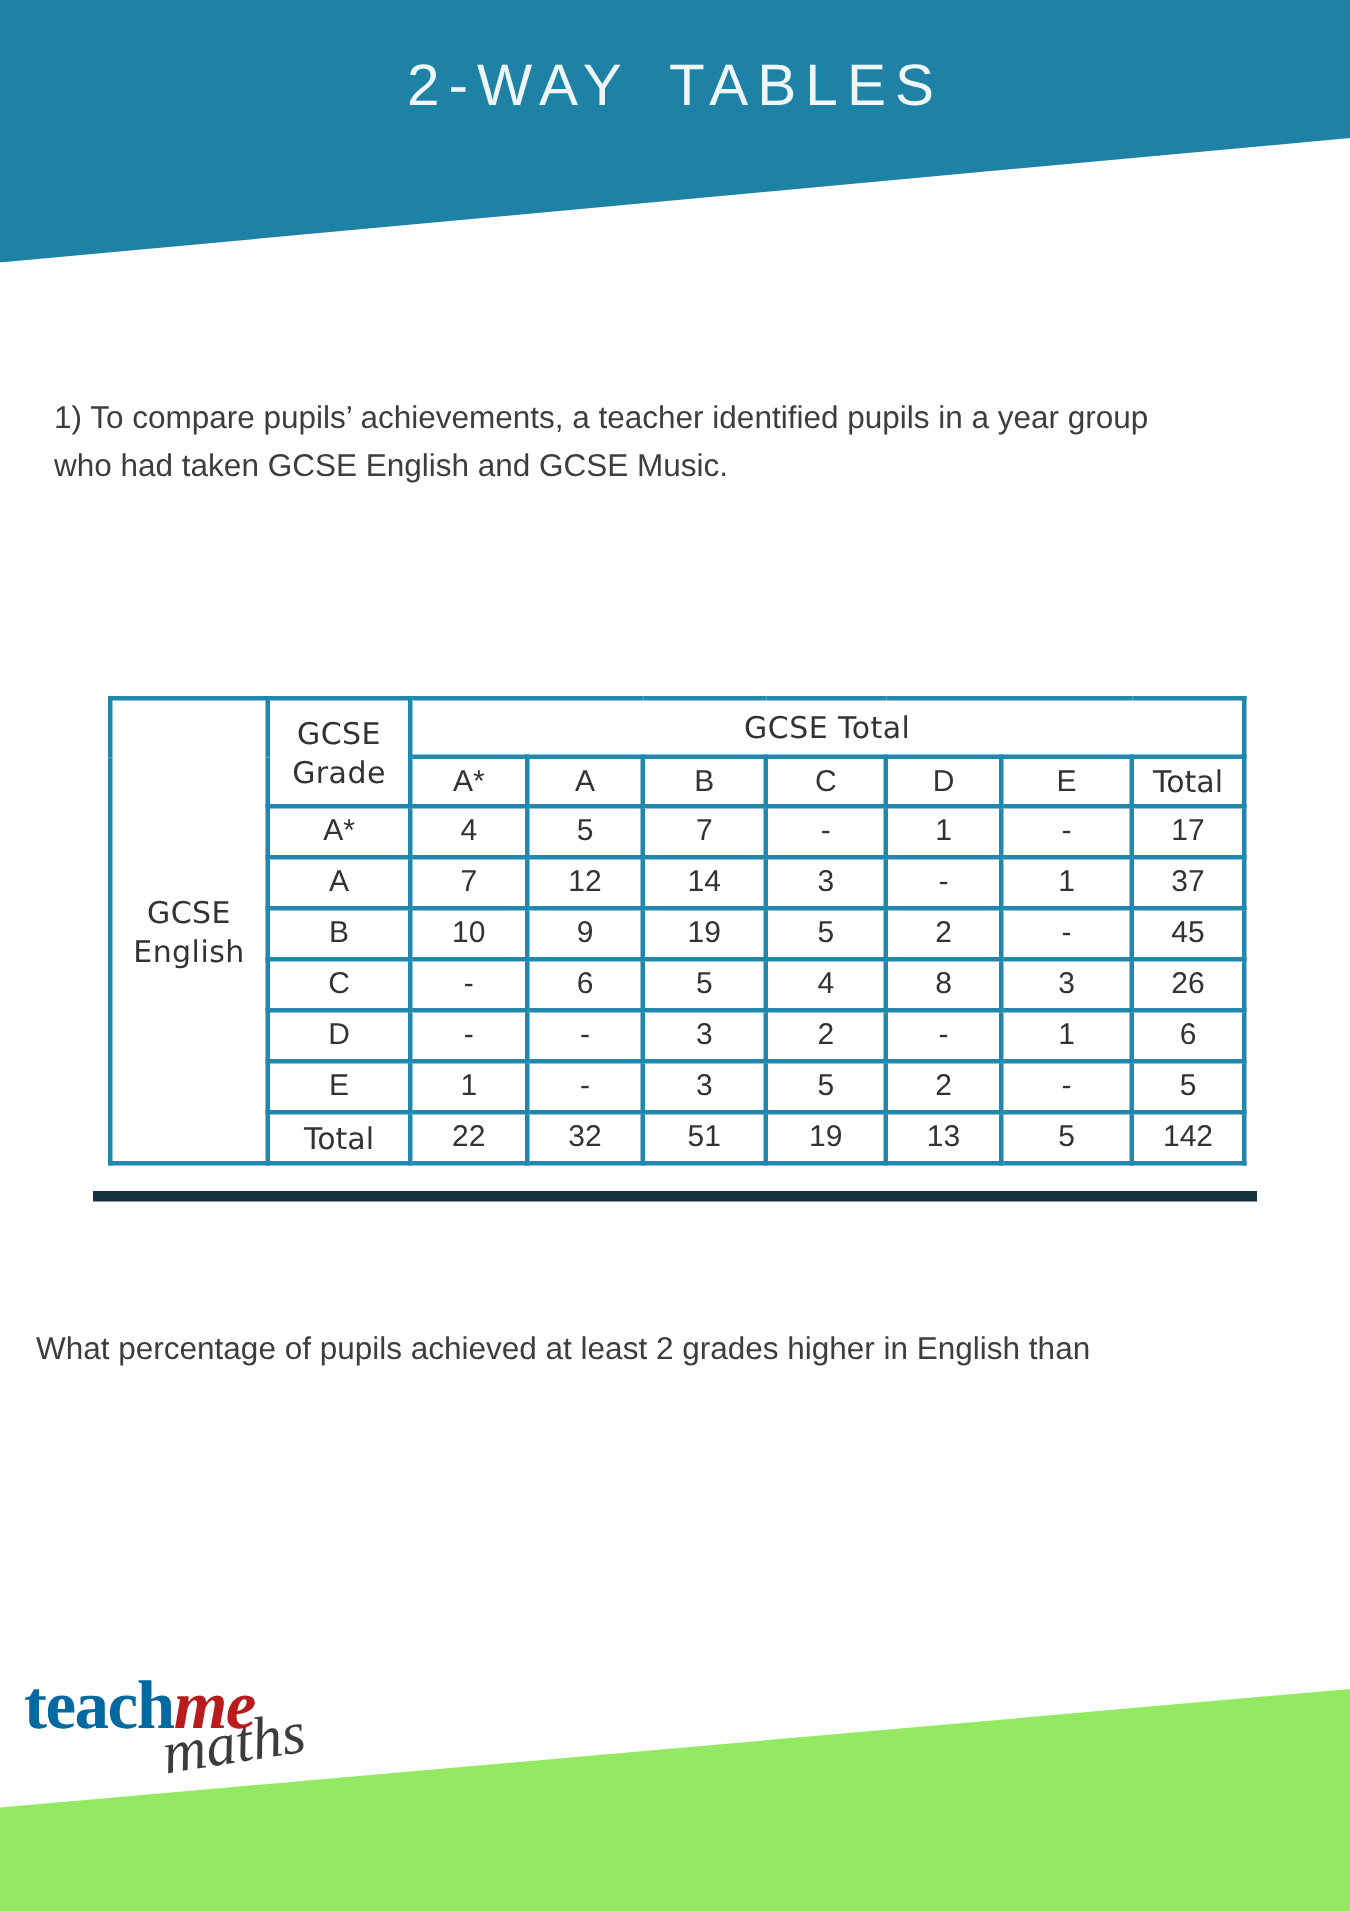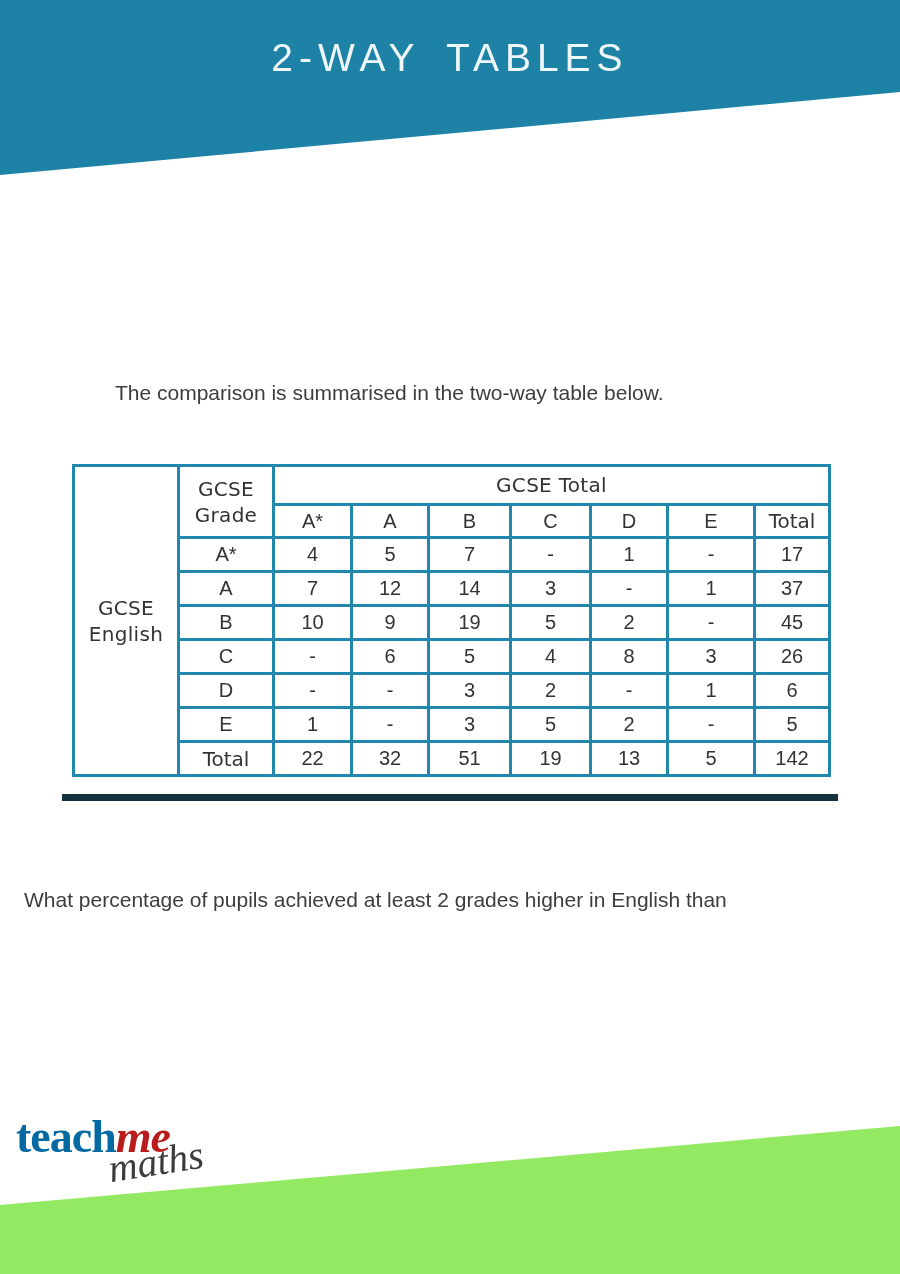--- a/index.html
+++ b/index.html
@@ -74,21 +74,24 @@
 </style>
 </head>
 <body>
 
 <div class="page">
 
   <div class="banner">
     <div class="banner-title">2-WAY TABLES</div>
   </div>
 
-  <div class="caption line">The comparison is summarised in the two-way table below.</div>
+  <div class="intro">
+    <div class="line">1) To compare pupils’ achievements, a teacher identified pupils in a year group</div>
+    <div class="line">who had taken GCSE English and GCSE Music.</div>
+  </div>
 
   <div class="table-shadow"></div>
 
   <table class="qtable">
     <colgroup>
       <col style="width:105px">
         <col style="width:95px">
         <col style="width:78px">
         <col style="width:77px">
       <col style="width:82px">

